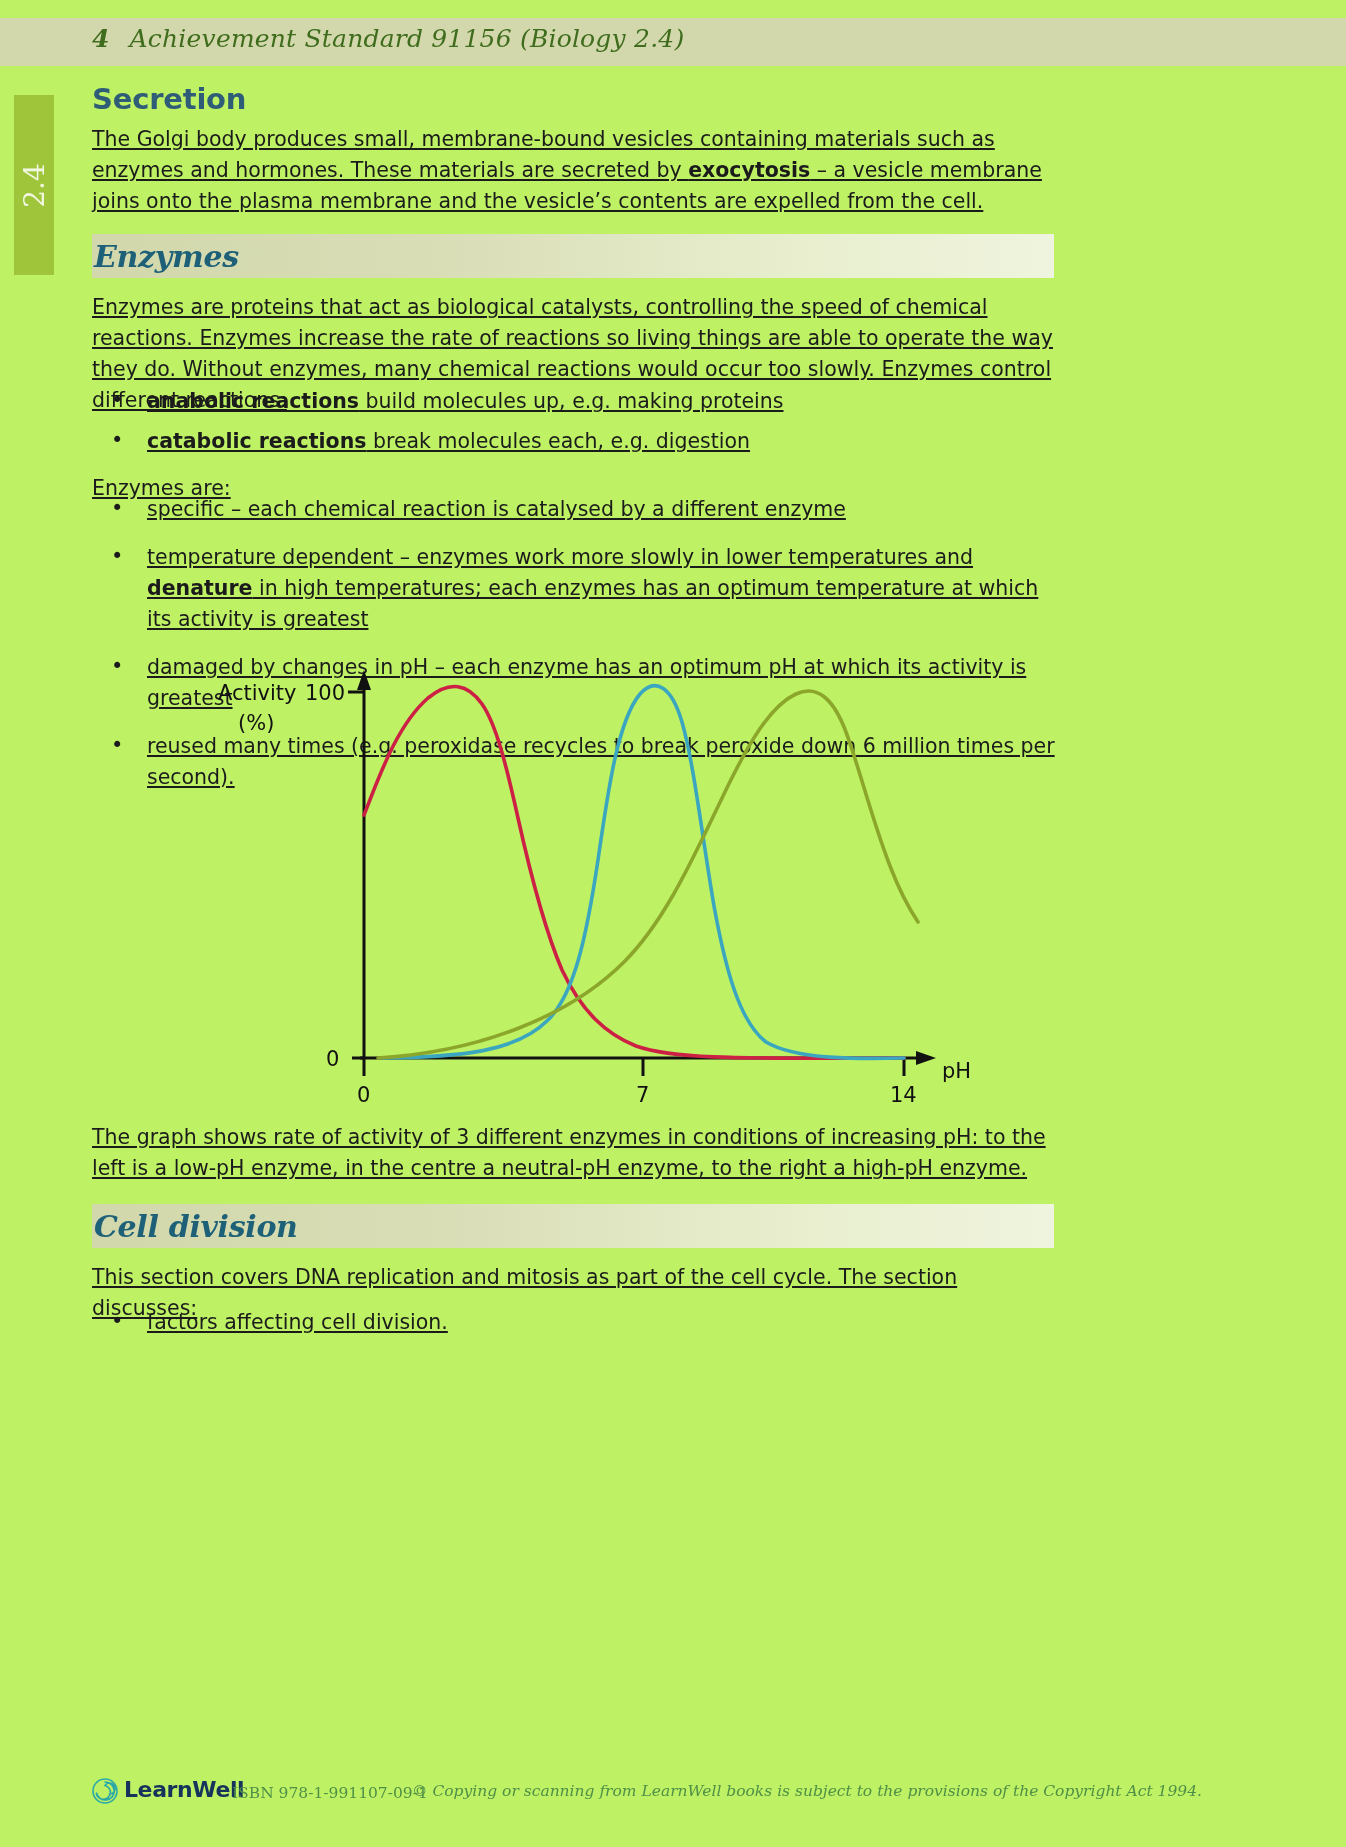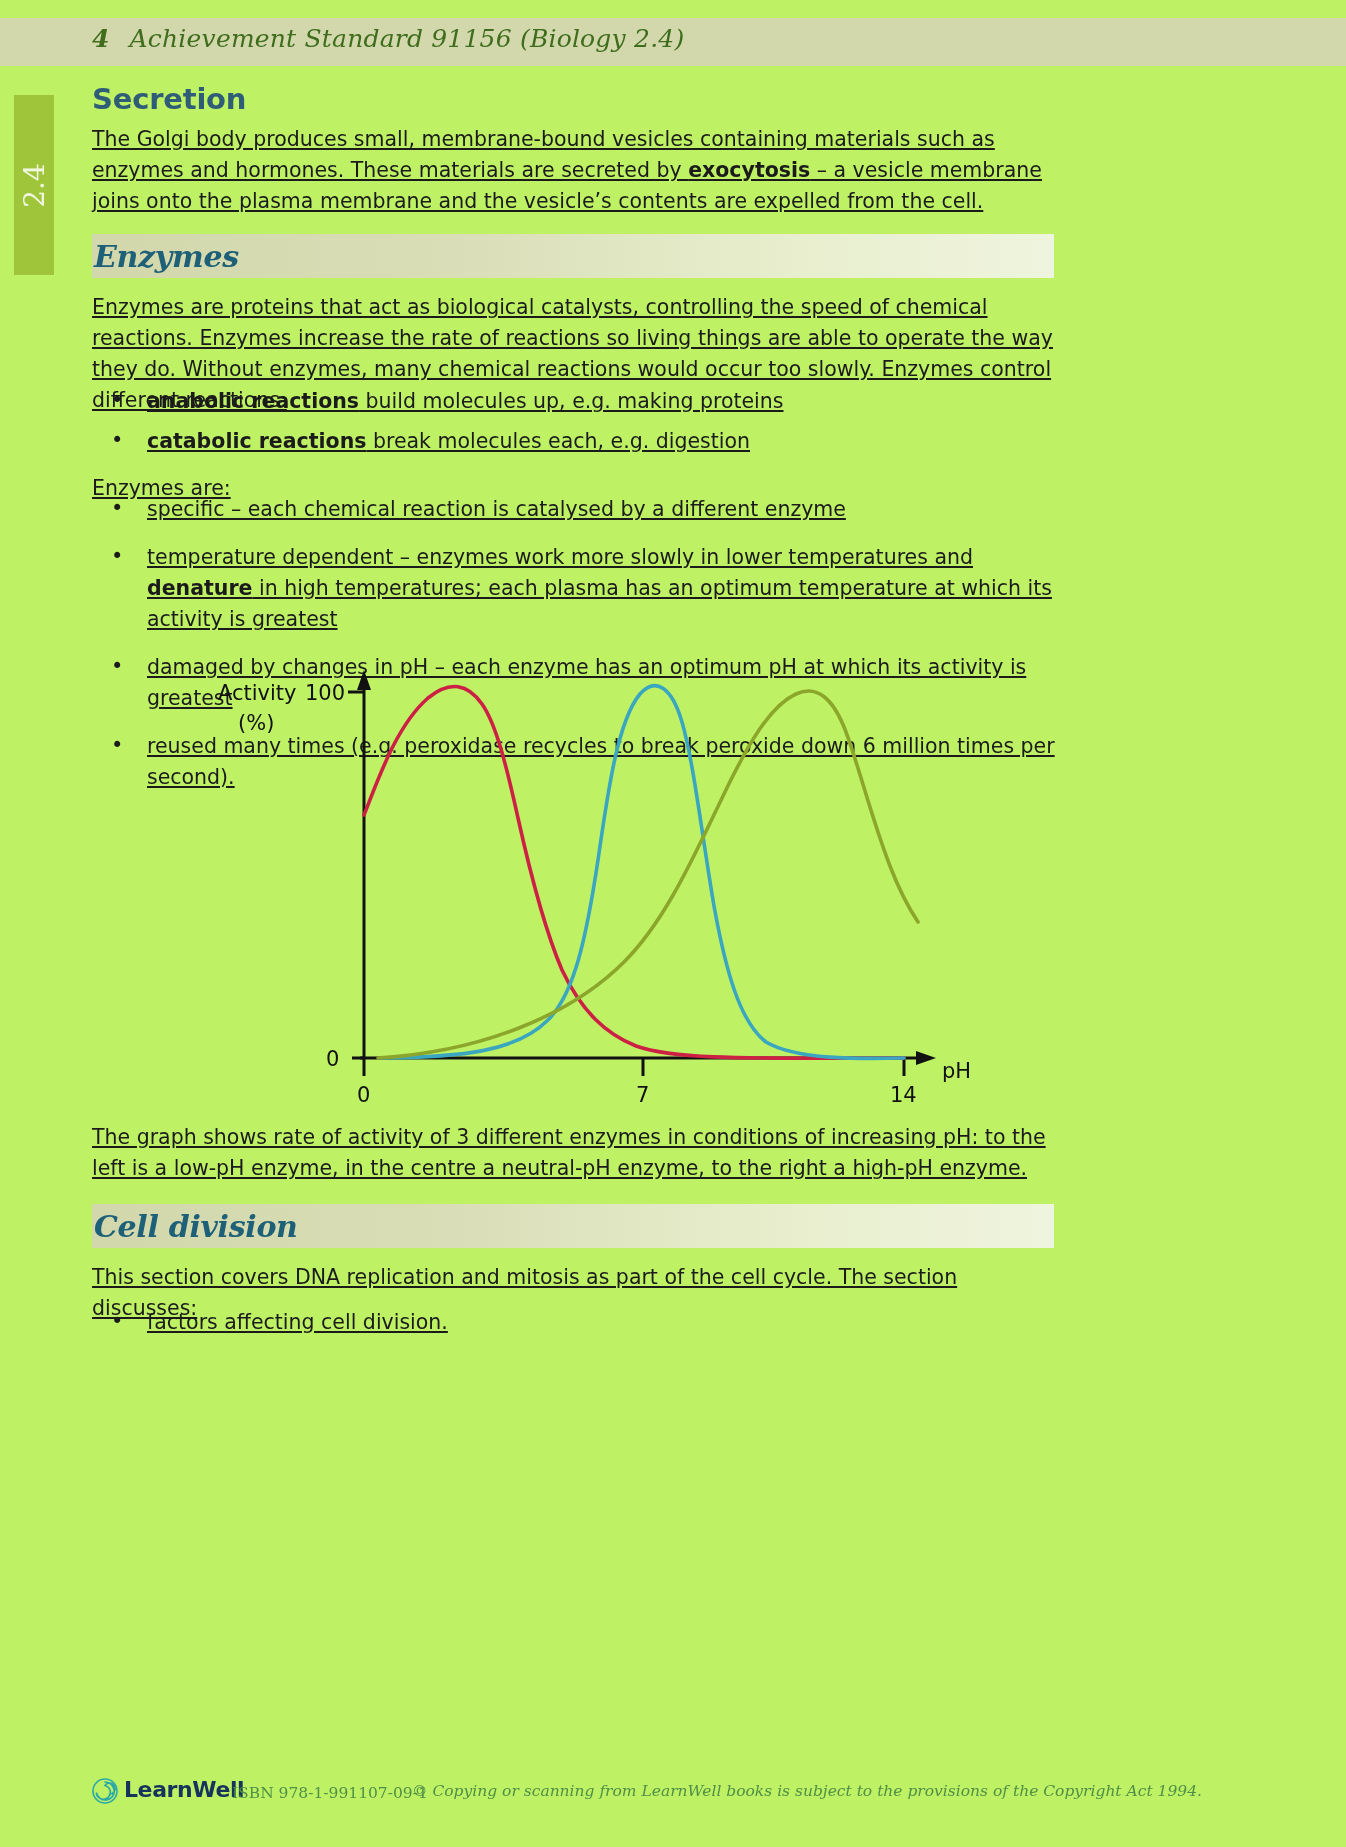--- a/index.html
+++ b/index.html
@@ -130,21 +130,21 @@
     <li><b>anabolic reactions</b><span> build molecules up, e.g. making proteins</span></li>
     <li><b>catabolic reactions</b><span> break molecules each, e.g. digestion</span></li>
   </ul>
 
   <div style="position:absolute;left:92px;top:452px;width:962px;margin-top:21px;">
     <p class="body">Enzymes are:</p>
   </div>
 
   <ul class="bl" style="position:absolute;left:92px;top:483px;width:962px;">
     <li style="margin-bottom:17px;"><span>specific – each chemical reaction is catalysed by a different enzyme</span></li>
-    <li style="margin-bottom:17px;"><span>temperature dependent – enzymes work more slowly in lower temperatures and </span><b>denature</b><span> in high temperatures; each plasma has an optimum temperature at which its activity is greatest</span></li>
+    <li style="margin-bottom:17px;"><span>temperature dependent – enzymes work more slowly in lower temperatures and </span><b>denature</b><span> in high temperatures; each enzymes has an optimum temperature at which its activity is greatest</span></li>
     <li style="margin-bottom:17px;"><span>damaged by changes in pH – each enzyme has an optimum pH at which its activity is greatest</span></li>
     <li><span>reused many times (e.g. peroxidase recycles to break peroxide down 6 million times per second).</span></li>
   </ul>
 
   <div class="graph">
     <svg width="790" height="450" viewBox="0 0 790 450">
 
       <g>
 
         <line x1="164" y1="398" x2="164" y2="24" stroke="#111" stroke-width="3"></line>

